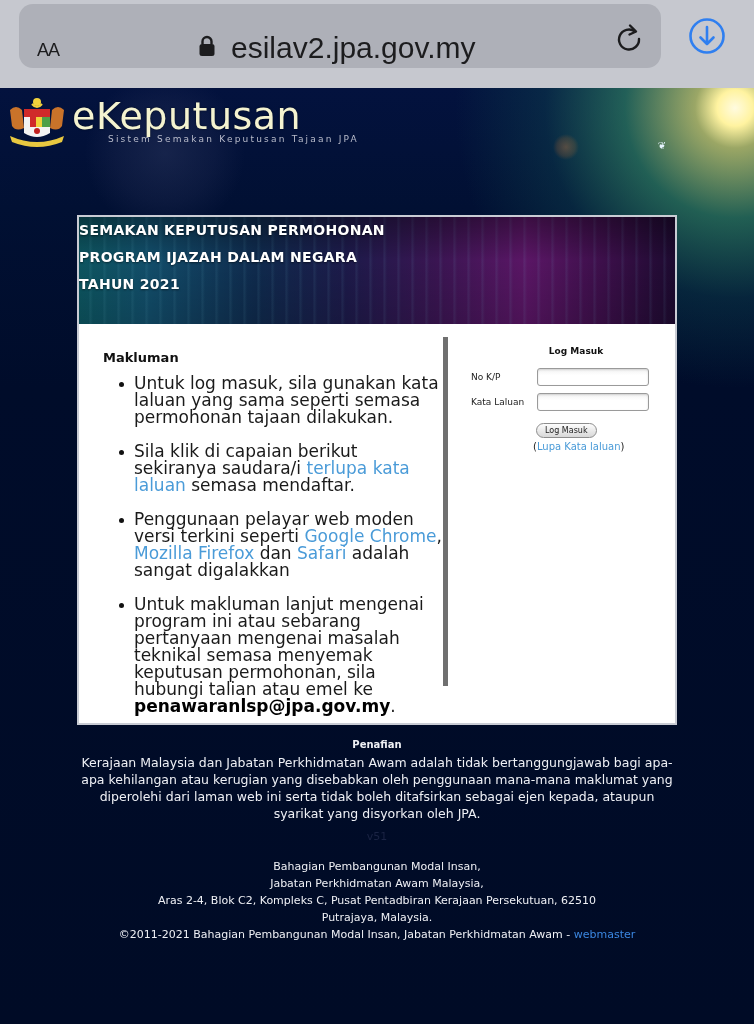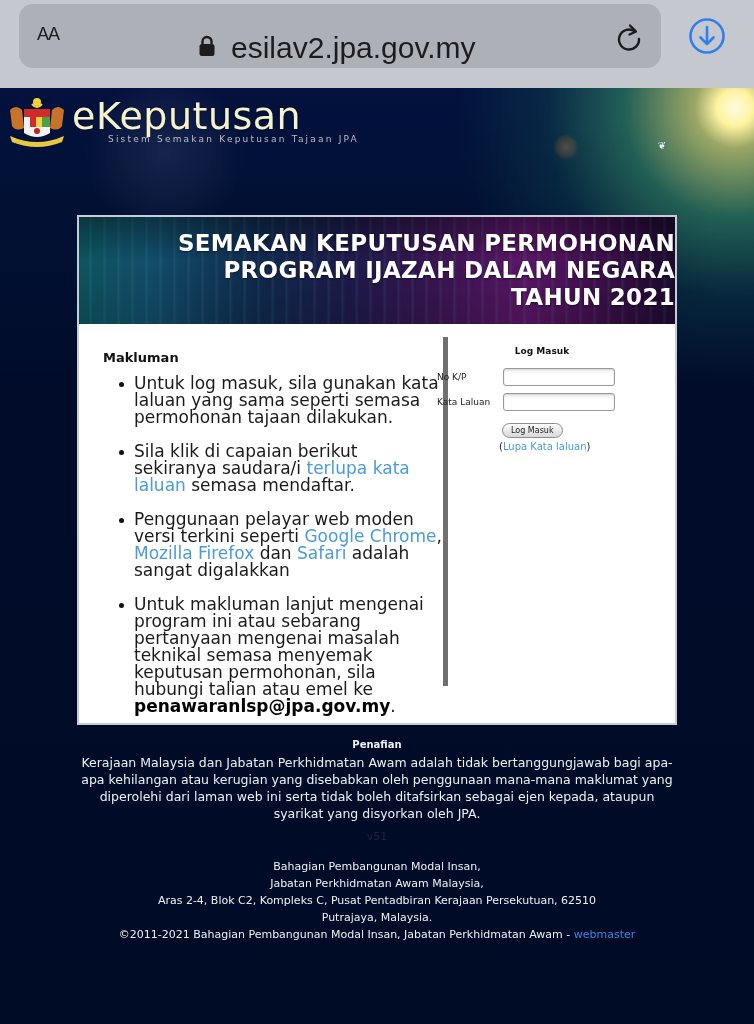--- a/index.html
+++ b/index.html
@@ -2,21 +2,21 @@
 <html><head>
 <meta charset="utf-8">
 <style>
   * { box-sizing: border-box; margin: 0; padding: 0; }
   html, body { width: 754px; height: 1024px; overflow: hidden; background: #000c28; }
   body { font-family: "DejaVu Sans", "Liberation Sans", sans-serif; position: relative; }
 
   
   .browser-bar { position: absolute; left: 0; top: 0; width: 754px; height: 88px; background: #c6c8cf; }
   .url-field { position: absolute; left: 19px; top: 4px; width: 642px; height: 64px; background: #aeb0b8; border-radius: 14px; }
-  .aa { position: absolute; left: 18px; top: 12px; font-family: "Liberation Sans", sans-serif; color: #1c1c1e; font-size: 26px; letter-spacing: -1px; }
+  .aa { position: absolute; left: 18px; top: 28px; font-family: "Liberation Sans", sans-serif; color: #1c1c1e; font-size: 26px; letter-spacing: -1px; }
   .aa .small { font-size: 18px; }
   .url { position: absolute; left: 180px; top: 26px; height: 36px; display: flex; align-items: center; gap: 16px; }
   .url-text { font-family: "Liberation Sans", sans-serif; font-size: 30px; color: #1c1c1e; }
   .reload { position: absolute; left: 594px; top: 18px; width: 32px; height: 32px; }
   .download { position: absolute; left: 688px; top: 17px; width: 38px; height: 38px; }
 
   
   .page { position: absolute; left: 0; top: 88px; width: 754px; height: 936px; overflow: hidden;
     background:
       radial-gradient(circle at 735px 20px, #fffbe0 0px, #fff3a0 18px, rgba(220,230,120,0.7) 40px, rgba(60,160,110,0.55) 110px, rgba(20,90,90,0.3) 190px, rgba(0,20,60,0) 280px),
@@ -37,34 +37,34 @@
 
   
   .card { position: absolute; left: 77px; top: 127px; width: 600px; height: 510px; background: #ffffff; border: 2px solid #c9ccd4; }
   .banner { position: relative; height: 107px; overflow: hidden;
     background:
       repeating-linear-gradient(90deg, rgba(255,255,255,0.0) 0px, rgba(255,255,255,0.0) 10px, rgba(120,200,220,0.10) 11px, rgba(255,255,255,0.0) 14px),
       linear-gradient(90deg, #0d5560 0%, #124d6a 12%, #0f2a4d 30%, #1d1a4a 45%, #3a1552 60%, #5a1665 75%, #3c0f4a 88%, #1d0a30 100%);
   }
   .banner::after { content: ""; position: absolute; inset: 0;
     background: linear-gradient(180deg, rgba(0,0,0,0.35) 0%, rgba(0,0,0,0) 40%, rgba(0,0,0,0.15) 100%); }
-  .banner-title { position: relative; z-index: 1; text-align: right; color: #ffffff; font-family: "DejaVu Sans", sans-serif; font-weight: bold; font-size: 23px; line-height: 27px; letter-spacing: 0.3px; padding-top: 13px; text-shadow: 0 1px 2px rgba(0,0,0,0.5); }
+  .banner-title { position: relative; z-index: 1; text-align: left; color: #ffffff; font-family: "DejaVu Sans", sans-serif; font-weight: bold; font-size: 14px; line-height: 27px; letter-spacing: 0.3px; text-shadow: 0 1px 2px rgba(0,0,0,0.5); }
 
   .card-body { position: relative; height: 401px; }
   .info { position: absolute; left: 24px; top: 26px; width: 340px; color: #111; }
   .info h3 { font-size: 13px; font-weight: bold; margin-bottom: 10px; }
   .info ul { list-style: none; padding-left: 16px; }
   .info li { position: relative; padding-left: 15px; font-size: 17px; line-height: 17px; margin-bottom: 17px; color: #1a1a1a; }
   .info li::before { content: ""; position: absolute; left: 0; top: 7px; width: 5px; height: 5px; border-radius: 50%; background: #111; }
   .info a { color: #4a9bd8; text-decoration: none; }
   .info b { font-weight: bold; color: #000; }
 
   .divider { position: absolute; left: 364px; top: 13px; width: 5px; height: 349px; background: #707070; }
 
-  .login { position: absolute; left: 358px; top: 22px; width: 200px; }
+  .login { position: absolute; left: 392px; top: 22px; width: 200px; }
   .login-title { text-align: center; font-size: 9px; font-weight: bold; color: #111; margin-bottom: 12px; margin-left: 10px; }
   .row { display: flex; align-items: center; height: 18px; margin-bottom: 7px; }
   .row label { width 0; font-size: 9px; color: #222; width: 66px; }
   .row input { width: 112px; height: 18px; border: 1px solid #9a9a9a; border-radius: 3px; background: linear-gradient(#f3f3f3, #ffffff 40%); box-shadow: inset 0 1px 2px rgba(0,0,0,0.15); }
   .login-btn { margin-left: 65px; margin-top: 1px; height: 15px; padding: 0 8px; font-size: 8px; color: #222; border: 1px solid #8d8d8d; border-radius: 8px; background: linear-gradient(#fdfdfd, #d8d8d8); font-family: "DejaVu Sans", sans-serif; }
   .forgot { margin-left: 62px; margin-top: 3px; font-size: 10px; color: #222; }
   .forgot a { color: #4a9bd8; text-decoration: none; }
 
   
   .footer { position: absolute; left: 0; top: 648px; width: 754px; text-align: center; color: #eef0f5; font-family: "DejaVu Sans", sans-serif; }

